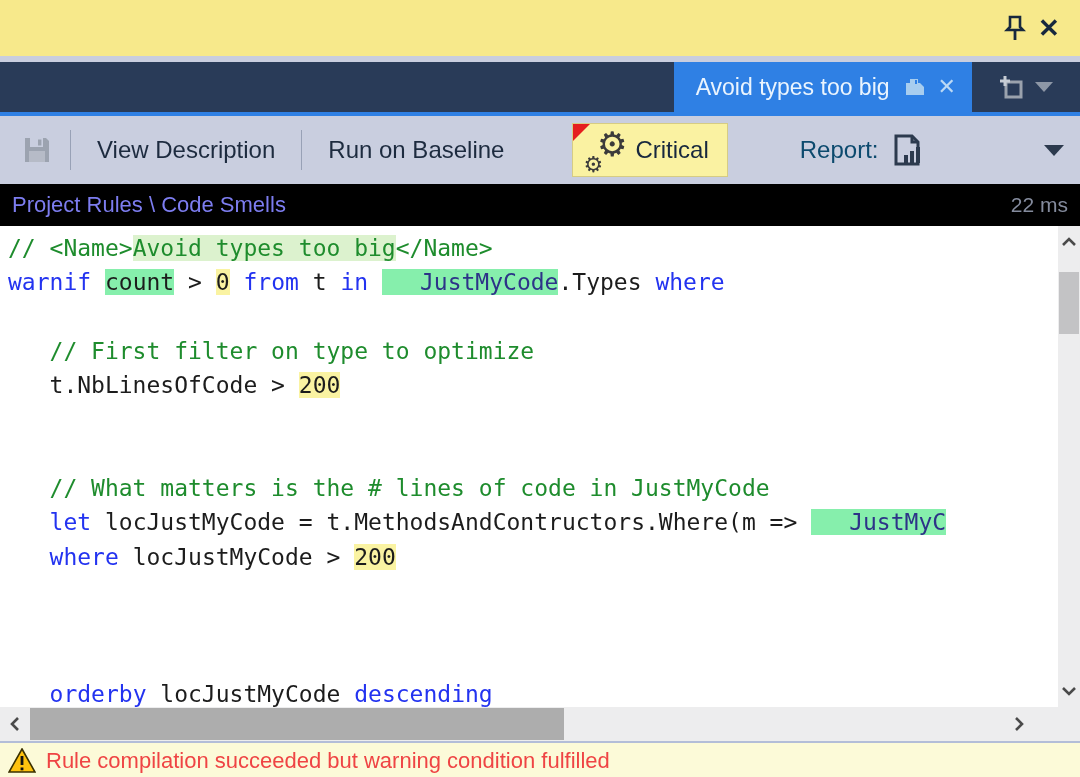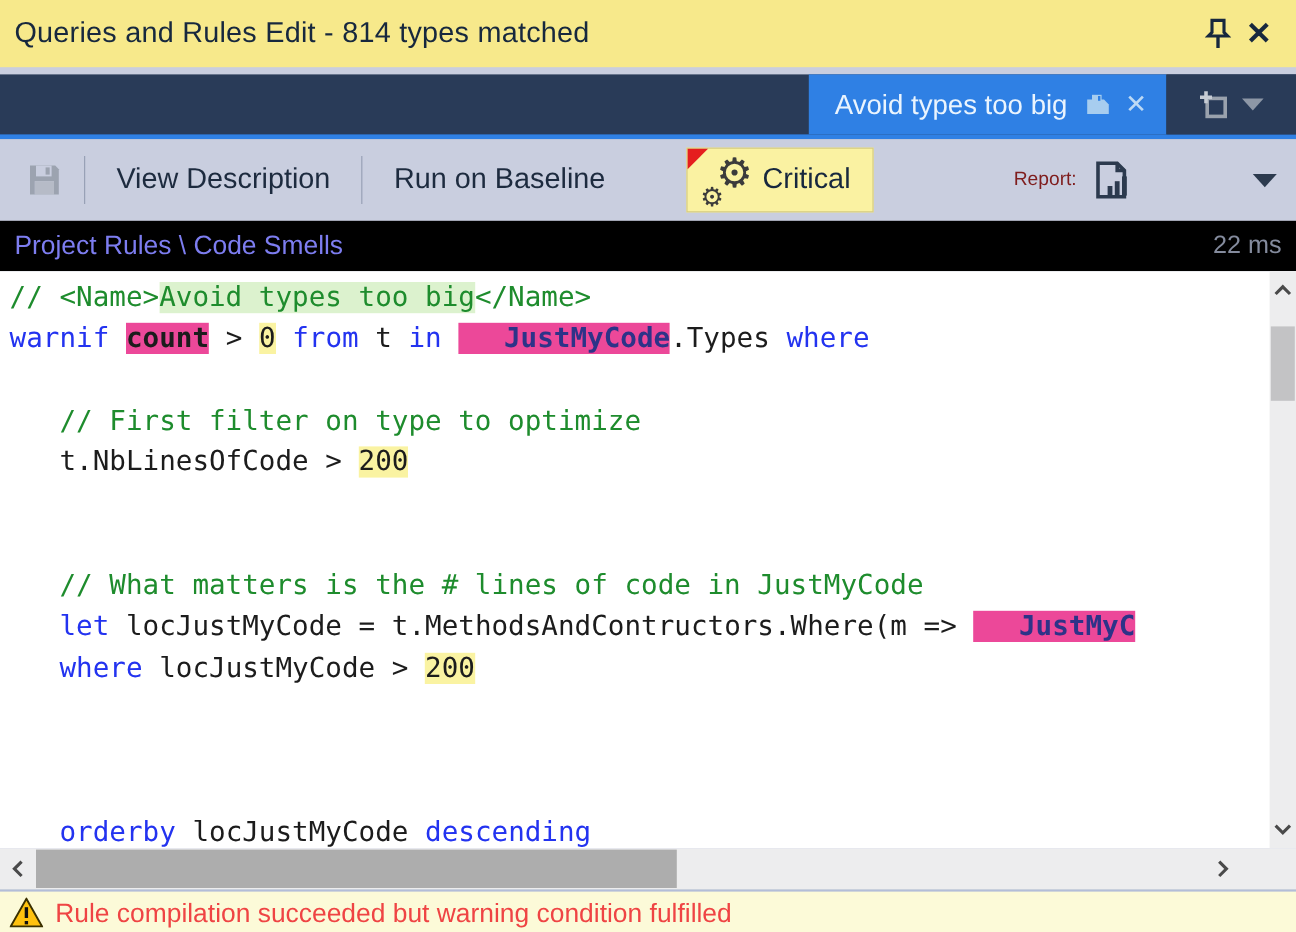--- a/index.html
+++ b/index.html
@@ -27,41 +27,41 @@
   .toolbar { height:68px; background:#c9cedf; display:flex; align-items:center; padding:0 10px 0 22px; flex:none; }
   .toolbar .sep { width:1px; height:40px; background:#98a1b6; margin:0 18px; }
   .tool-label { font-size:24px; color:#1d2b3f; padding:6px 8px; cursor:pointer; white-space:nowrap; }
   .critical-btn { position:relative; display:flex; align-items:center; gap:10px; background:#faf2a2; border:1px solid #d6cc84; padding:6px 18px 6px 12px; margin-left:60px; cursor:pointer; }
   .critical-btn .corner { position:absolute; top:0; left:0; width:0; height:0; border-top:17px solid #e51e1e; border-right:17px solid transparent; }
   .gears { position:relative; width:40px; height:40px; color:#3b3b3b; }
   .gears .g1 { position:absolute; right:-2px; top:-6px; font-size:34px; }
   .gears .g2 { position:absolute; left:-2px; bottom:-8px; font-size:22px; }
   .critical-btn .critical-label { font-size:24px; color:#17283e; }
   .report-wrap { display:flex; align-items:center; gap:12px; margin-left:72px; }
-  .report-label { font-size:16px; color:#7f1d1d;margin-left:45px; }
+  .report-label { font-size:24px; color:#0c4a6e; }
   .toolbar .flex1 { flex:1; }
   .toolbar-caret { width:0; height:0; border-left:10px solid transparent; border-right:10px solid transparent; border-top:11px solid #2c3a4e; margin-right:6px; cursor:pointer; }
 
   
   .breadcrumb { height:42px; background:#000000; display:flex; align-items:center; padding:0 12px; flex:none; }
   .crumb-path { font-size:22px; color:#7d7df0; }
   .breadcrumb .flex1 { flex:1; }
   .elapsed { font-size:21px; color:#848b9d; }
 
   
   .editor { height:481px; background:#ffffff; position:relative; overflow:hidden; flex:none; }
   .code-area { position:absolute; left:0; top:5px; right:22px; bottom:0; overflow:hidden; padding-left:8px;
                font-family:"DejaVu Sans Mono", monospace; font-size:23px; line-height:34.3px; white-space:pre; }
   .code-line { height:34.3px; }
   .cm { color:#1e8c2d; }
   .kw { color:#2333f0; }
   .pl { color:#1c1c1c; }
   .nv { color:#2d3388;padding-left:38px; }
   .hl-green { background:#dcf2ce; }
-  .hl-lav { background:#ec4899;font-weight:bold; }
+  .hl-lav { background:#86efac; }
   .hl-yel { background:#faf3a2; }
 
   
   .vscroll { position:absolute; right:0; top:0; bottom:0; width:22px; background:#ededee; display:flex; flex-direction:column; align-items:center; }
   .vscroll .vthumb { position:absolute; top:46px; left:1px; width:20px; height:62px; background:#c3c3c5; }
   .chev { display:block; }
 
   
   .hscroll { height:34px; background:#ededee; display:flex; align-items:center; flex:none; position:relative; }
   .h-arrow { width:30px; height:34px; display:flex; align-items:center; justify-content:center; cursor:pointer; }
@@ -72,21 +72,20 @@
   
   .statusbar { height:40px; background:#fcfad8; border-top:2px solid #b3bdd8; border-bottom:3px solid #aab4cf; display:flex; align-items:center; padding:0 8px; gap:10px; flex:none; }
   .status-text { font-size:22px; color:#ef4444;text-align:right; }
 </style>
 </head>
 <body>
 
 <div class="window">
 
   <div class="titlebar">
-    <span class="title">Queries and Rules Edit  - 814 types matched</span>
     <span class="spacer"></span>
     <span class="tb-icon">
       <svg width="22" height="26" viewBox="0 0 22 26">
         <path d="M6 2 h10 v10 l3 3 H3 l3 -3 z" fill="none" stroke="#17283e" stroke-width="2.6"></path>
         <line x1="11" y1="15" x2="11" y2="25" stroke="#17283e" stroke-width="2.8"></line>
       </svg>
     </span>
     <span class="tb-icon">
       <span class="close-x">✕</span>
     </span>

